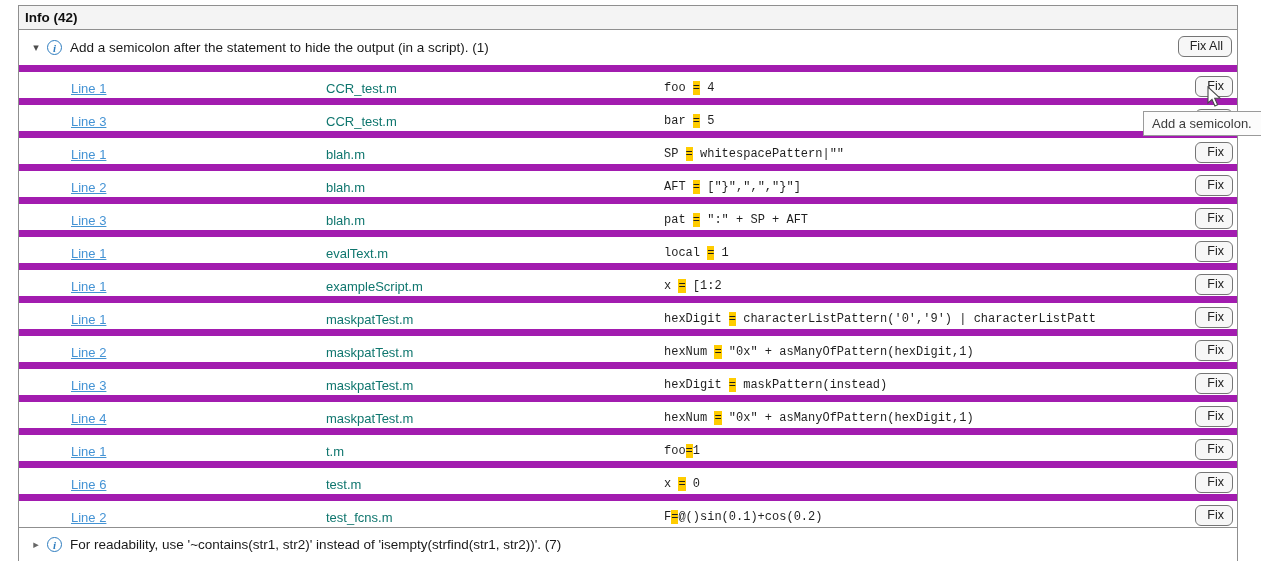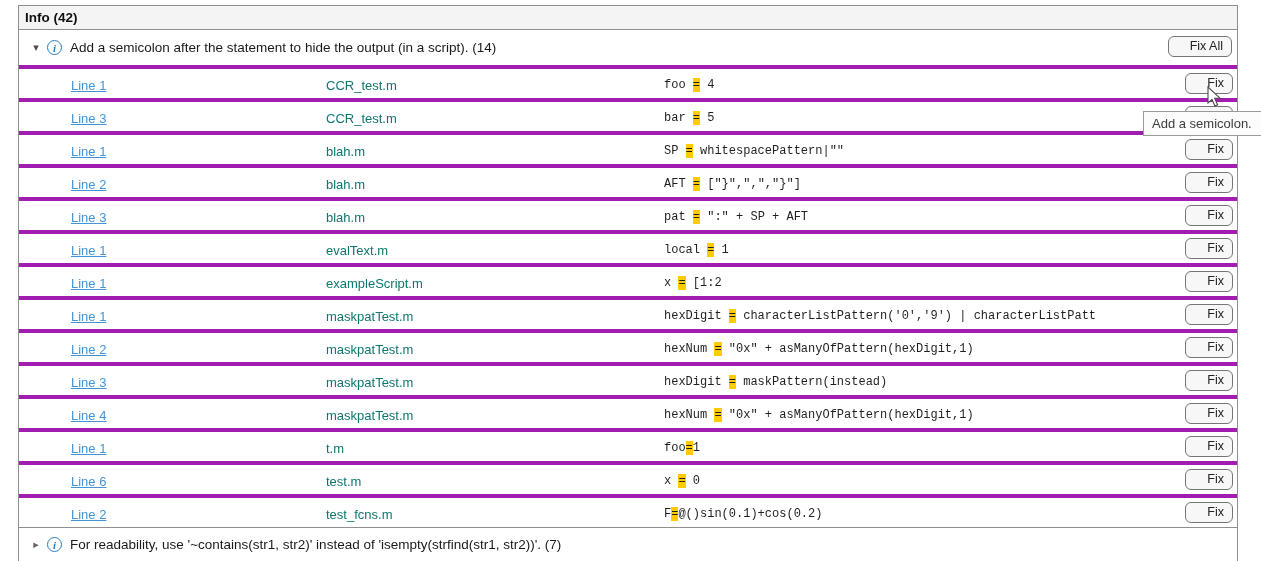--- a/index.html
+++ b/index.html
@@ -10,23 +10,23 @@
   .hdr{height:24px;line-height:24px;background:#f4f4f4;border-bottom:1px solid #8f8f8f;
     font-size:13.5px;font-weight:bold;color:#111;padding-left:6px;box-sizing:border-box;}
   .group{position:relative;height:35px;display:flex;align-items:center;box-sizing:border-box;
     font-size:13.5px;color:#1a1a1a;}
   .tri{width:14px;margin-left:10px;font-size:11px;color:#4d4d4d;text-align:center;flex:0 0 auto;cursor:default;}
   .info-ic{flex:0 0 auto;width:15px;height:15px;border:1.5px solid #2e7dbf;border-radius:50%;
     color:#2e7dbf;font-family:"Liberation Serif",serif;font-style:italic;font-weight:bold;
     font-size:11px;line-height:15px;text-align:center;margin:0 8px 0 4px;box-sizing:border-box;}
   .gtext{flex:1 1 auto;white-space:nowrap;overflow:hidden;}
   .btn{font-family:"Liberation Sans",sans-serif;font-size:12.5px;color:#222;
-    background:#f7f7f7;border:1px solid #757575;border-radius:6px;padding:2px 8px 3px 21px;cursor:pointer;}
+    background:#f7f7f7;border:1px solid #757575;border-radius:6px;padding:2px 8px 3px 11px;cursor:pointer;}
   .fixall{position:absolute;right:5px;top:6px;}
-  .rows .row{position:relative;height:33px;border-top:4px solid #a21caf;box-sizing:border-box;}
+  .rows .row{position:relative;height:33px;border-top:7px solid #a21caf;box-sizing:border-box;}
   .row a.line{position:absolute;left:52px;top:9px;font-size:13px;color:#4493d4;text-decoration:underline;}
   .row .file{position:absolute;left:307px;top:9px;font-size:13px;color:#0f766e;}
   .row .code{position:absolute;left:645px;top:9px;font-family:"Liberation Mono","DejaVu Sans Mono",monospace;
     font-size:12px;color:#1f1f1f;white-space:pre;}
   .row .code .eq{background:#ffcc00;}
   .row .fix{position:absolute;right:4px;top:4px;min-width:30px;}
   .footer-group{border-top:1px solid #8f8f8f;height:34px;}
   .footer-group .tri{color:#666;}
   .tooltip{position:absolute;left:1143px;top:111px;width:140px;height:25px;box-sizing:border-box;
     background:#fcfcfc;border:1px solid #9a9a9a;font-size:13px;color:#3c3c3c;
@@ -39,21 +39,21 @@
 <div class="stage">
   <div class="report">
 
     <div class="hdr">
       <span>Info (42)</span>
     </div>
 
     <div class="group">
       <span class="tri">▾</span>
       <span class="info-ic">i</span>
-      <span class="gtext">Add a semicolon after the statement to hide the output (in a script). (14)</span>
+      <span class="gtext">Add a semicolon after the statement to hide the output (in a script). (1)</span>
       <button class="btn fixall">Fix All</button>
     </div>
 
     <div class="rows" id="rows">
   <div class="row">
     <a href="#" class="line">Line 1</a>
     <span class="file">CCR_test.m</span>
     <span class="code"><span class="pre">foo </span><span class="eq">=</span><span class="post"> 4</span></span>
     <button class="btn fix">Fix</button>
   </div>

